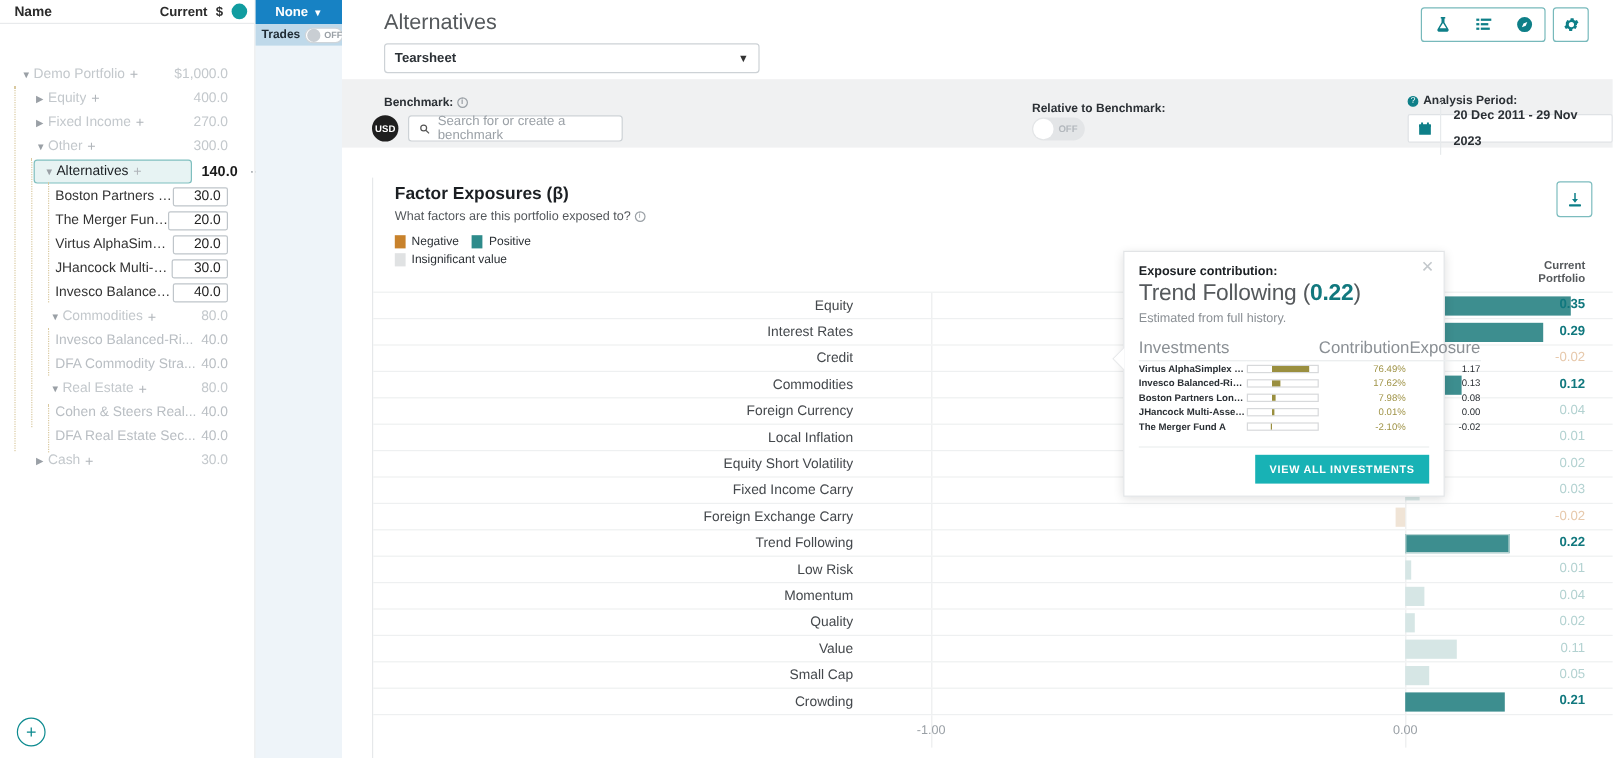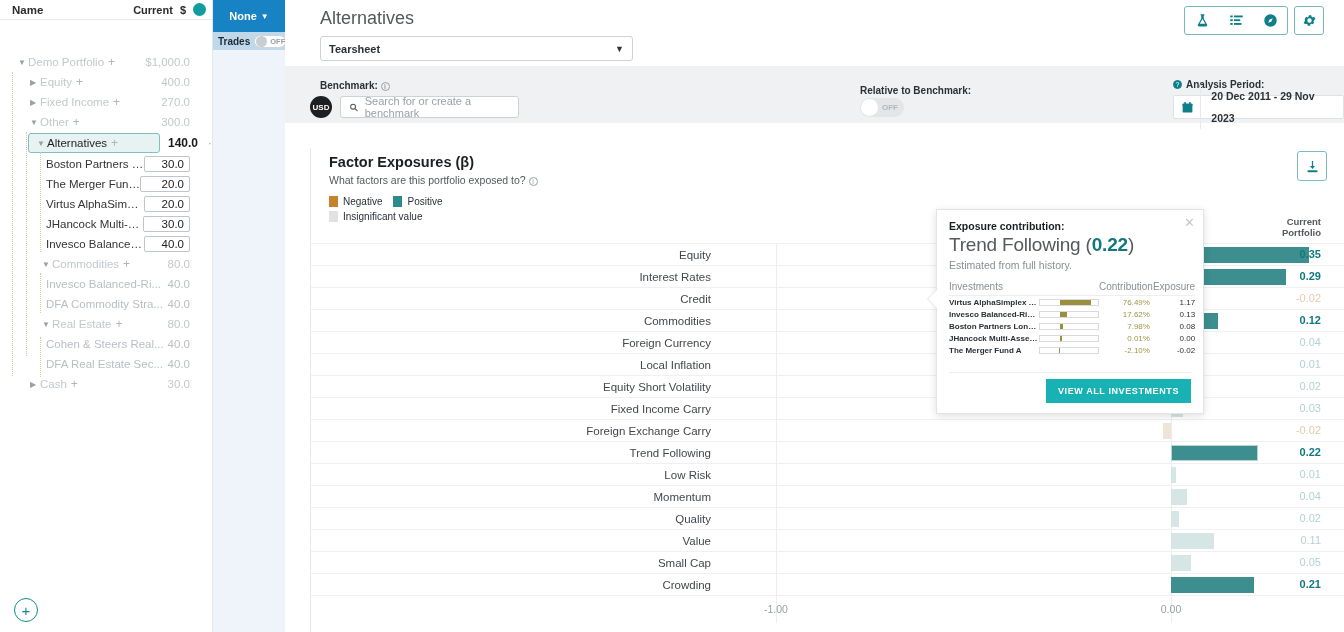--- a/index.html
+++ b/index.html
@@ -78,21 +78,21 @@
     display: flex; align-items: center; justify-content: center;
     font-size: 15px; line-height: 1; background: #fff; cursor: pointer;
   }
 
   
   .bluepanel {
     position: absolute; left: 213px; top: 0; width: 72px; height: 632px;
     background: #eef4f9;
   }
   .blue-head {
-    height: 32px; background: #1782c4; color: #fff;
+    height: 20px; background: #1782c4; color: #fff;
     display: flex; align-items: center; justify-content: center; gap: 4px;
     font-size: 11px; font-weight: bold;
   }
   .blue-head .chev { font-size: 8px; }
   .trades-bar {
     height: 18px; background: #bfd9ea; display: flex; align-items: center;
     padding-left: 5px; gap: 4px;
   }
   .trades-bar .t-label { font-size: 10px; font-weight: bold; color: #1e2a33; }
   .toggle-off {
@@ -226,21 +226,21 @@
   .pp-kicker { font-size: 10.5px; font-weight: bold; color: #1b1f23; }
   .pp-title { font-size: 19px; color: #55595c; font-weight: normal; margin-top: 2px; letter-spacing:-0.2px;}
   .pp-title b { color: #11787e; font-weight: bold; }
   .pp-note { font-size: 10.5px; color: #8a8f94; margin-top: 3px; }
   .pp-close {
     position: absolute; right: 8px; top: 6px; color: #c3c8cc; font-size: 13px; cursor: pointer;
     line-height: 1;
   }
   .pp-table { margin-top: 10px; width: 100%; border-collapse: collapse; }
   .pp-table th {
-    font-size: 10px; font-weight: normal; color: #8a8f94; text-align: right;
+    font-size: 14px; font-weight: normal; color: #8a8f94; text-align: right;
     padding-bottom: 3px; border-bottom: 1px solid #eceeef;
   }
   .pp-table th.l { text-align: left; }
   .pp-table td { font-size: 8px; font-weight: bold; color: #2b3035; padding: 1.5px 0; }
   .pp-table td.name { max-width: 90px; white-space: nowrap; overflow: hidden; text-overflow: ellipsis; }
   .pp-table td.contrib { text-align: right; color: #a09448; font-weight: normal; padding-right: 3px; margin-top: 48px;}
   .pp-table td.exp { text-align: right; color: #2b3035; font-weight: normal; width: 26px;}
   .minibar {
     position: relative; width: 60px; height: 7px; border: 1px solid #d7d9db; background: #fff;
   }

